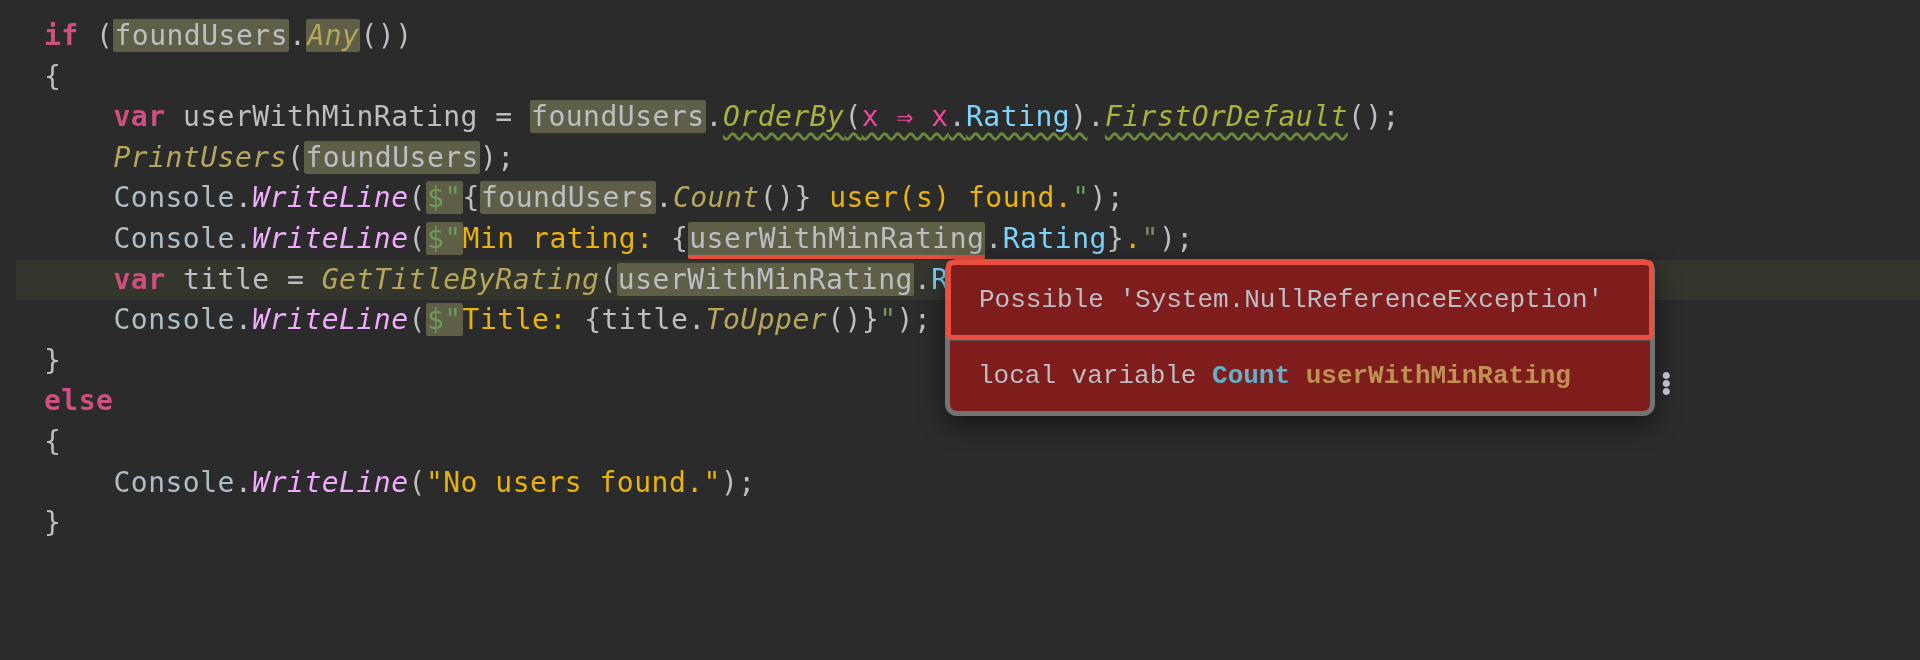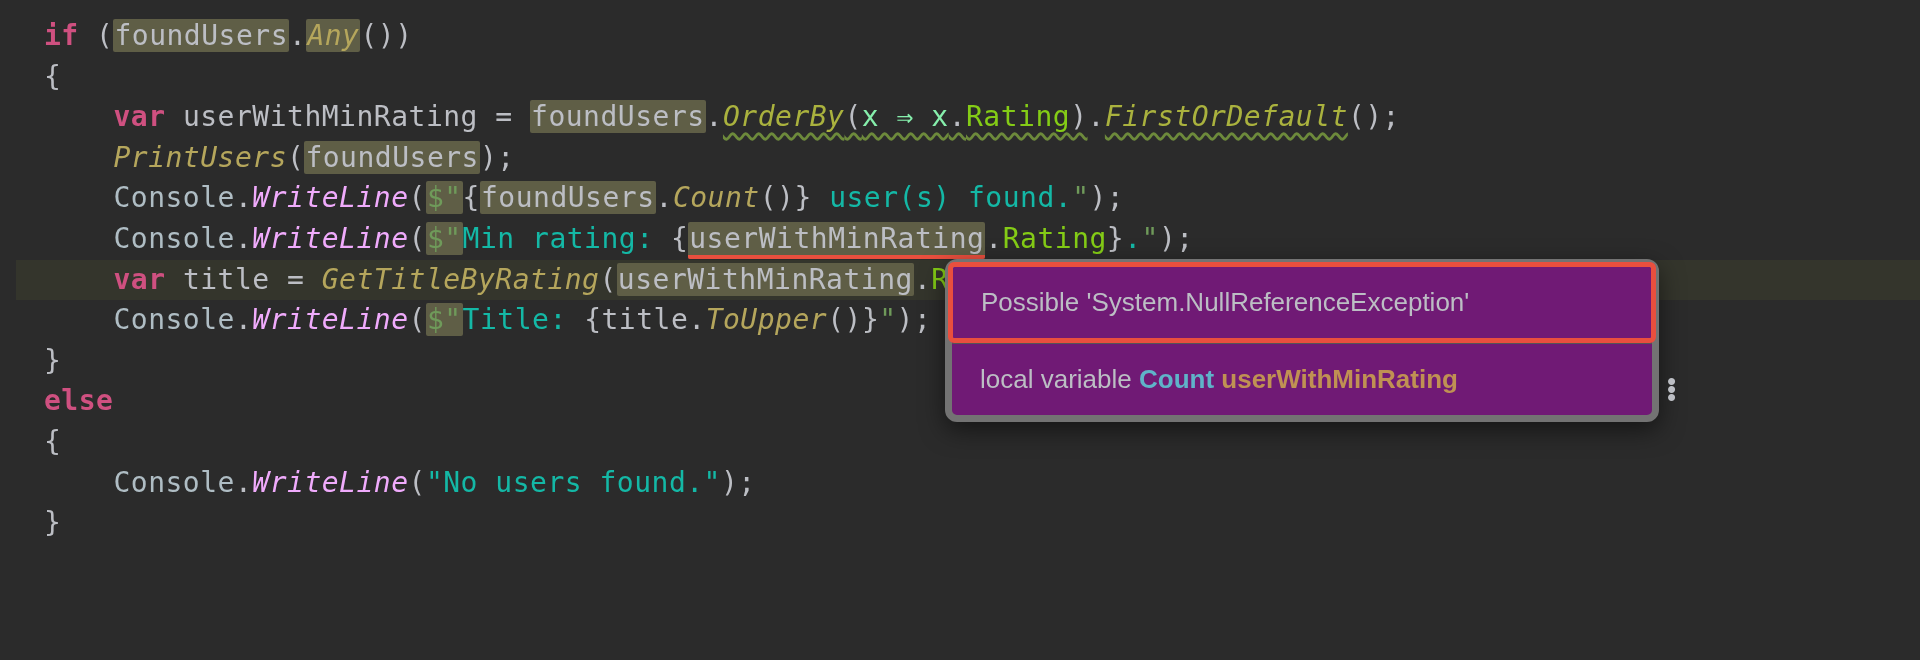--- a/index.html
+++ b/index.html
@@ -24,49 +24,49 @@
     line-height: 1.45;
     letter-spacing: 0.5px;
     color: #bcbec4;
     padding-left: 28px;
   }
   .line .indent { display:inline-block; }
   .kw    { color: #cf5080; font-weight: 600; }            
   .ident { color: #bcbec4; }
   .type  { color: #afbdc4; }          
   .method{ color: #f0abfc; font-style: italic; }          
-  .prop  { color: #84cc16; }                               
-  .lambda{ color: #86efac; }
+  .prop  { color: #7dd3fc; }                               
+  .lambda{ color: #ec4899; }
   .linq  { color: #aab23e; font-style: italic; text-decoration: underline;
            text-decoration-style: wavy; text-decoration-color: #6d8a3b;
            text-underline-offset: 6px; }
   .linq2 { color: #aab23e; font-style: italic; text-decoration: underline;
            text-decoration-style: wavy; text-decoration-color: #6d8a3b;
            text-underline-offset: 6px; margin-top: 28px; }
   .squig { text-decoration: underline; text-decoration-style: wavy;
            text-decoration-color: #6d8a3b; text-underline-offset: 6px; }
   .call  { color: #b5a65c; font-style: italic; }
-  .str   { color: #14b8a6; }
+  .str   { color: #eab308; }
   .strd  { color: #6f9a5a; }                               
   .hlvar { background: #5f5e46; border-radius: 2px; padding: 0 1px; }
   .brace { color: #bcbec4; }
   .hlLine { background: #34352c; }
   .red-under {
     border-bottom: 4px solid #e94f3e;
     padding-bottom: 0px;
   }
 
   
   .tooltip {
     position: absolute;
-    background: #701a75;
-    border: 7px solid #737373;
+    background: #7f1d1d;
+    border: 5px solid #737373;
     border-radius: 12px;
     box-shadow: 0 8px 24px rgba(0,0,0,0.5);
-    font-family: Liberation Sans, sans-serif;
+    font-family: Liberation Mono, monospace;
     font-size: 26px;
     color: #bcbec4;
     padding: 0;
     z-index: 10;
     overflow: visible;
   }
   .tooltip .tt-row {
     padding: 20px 28px;
     white-space: nowrap;
   }

